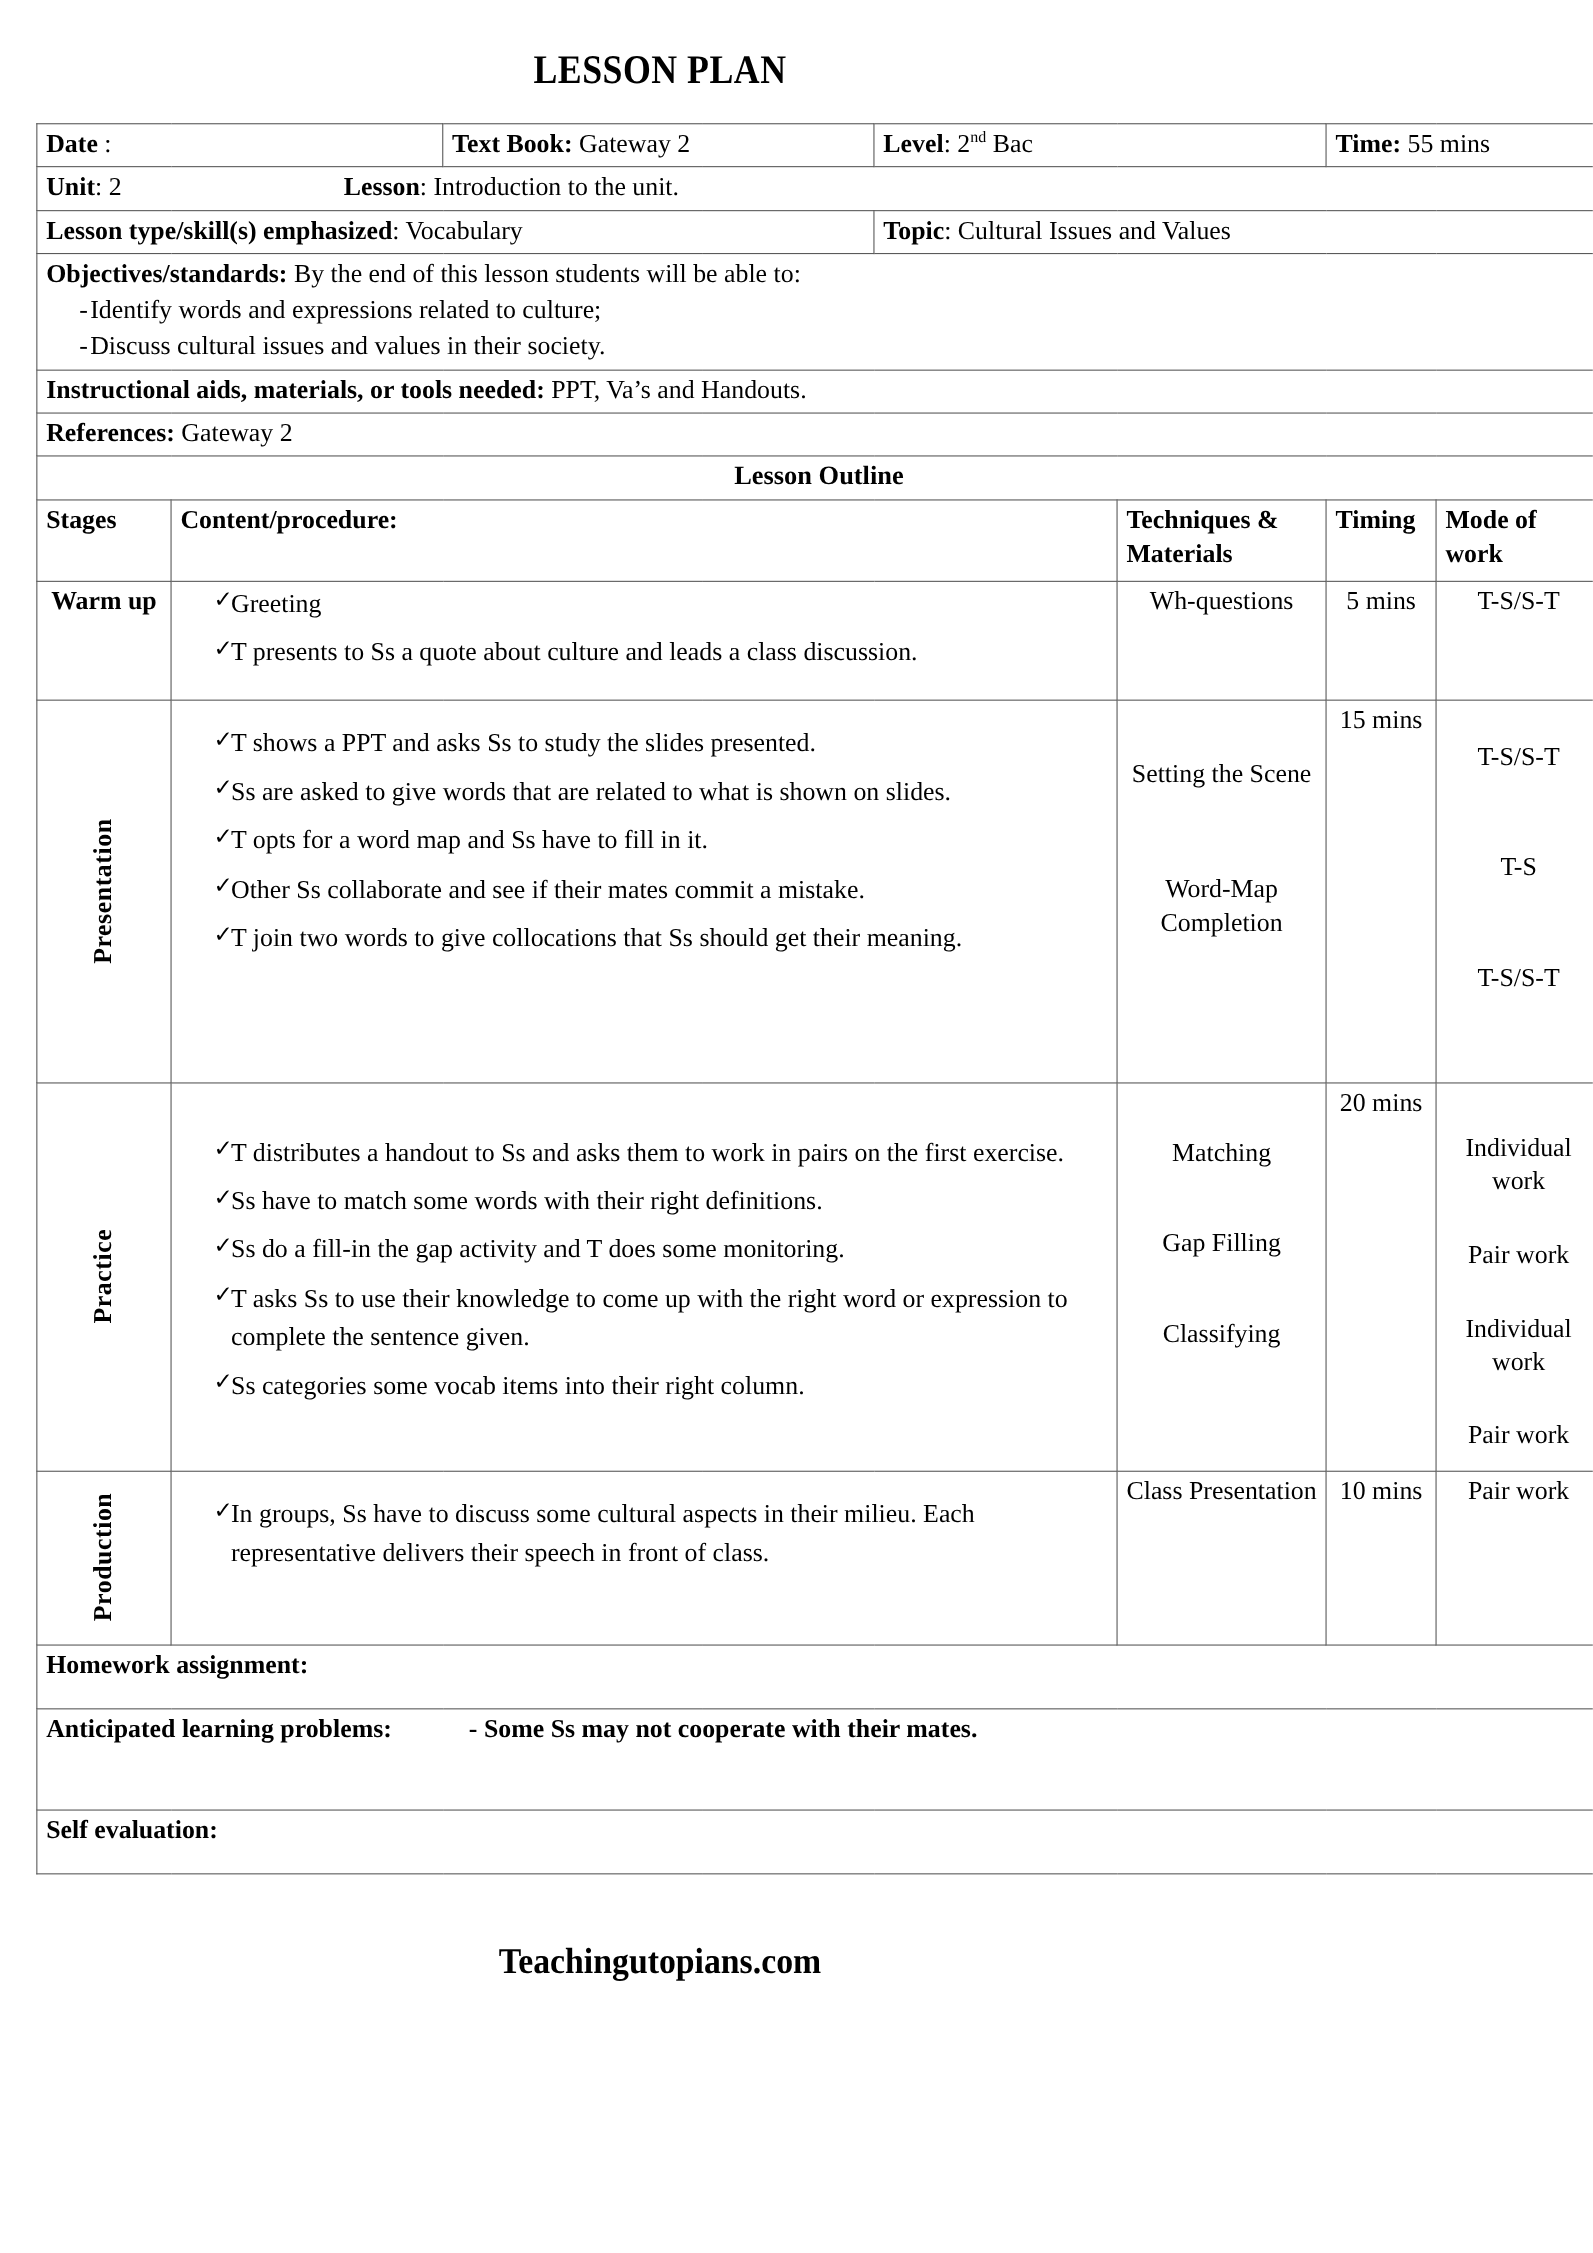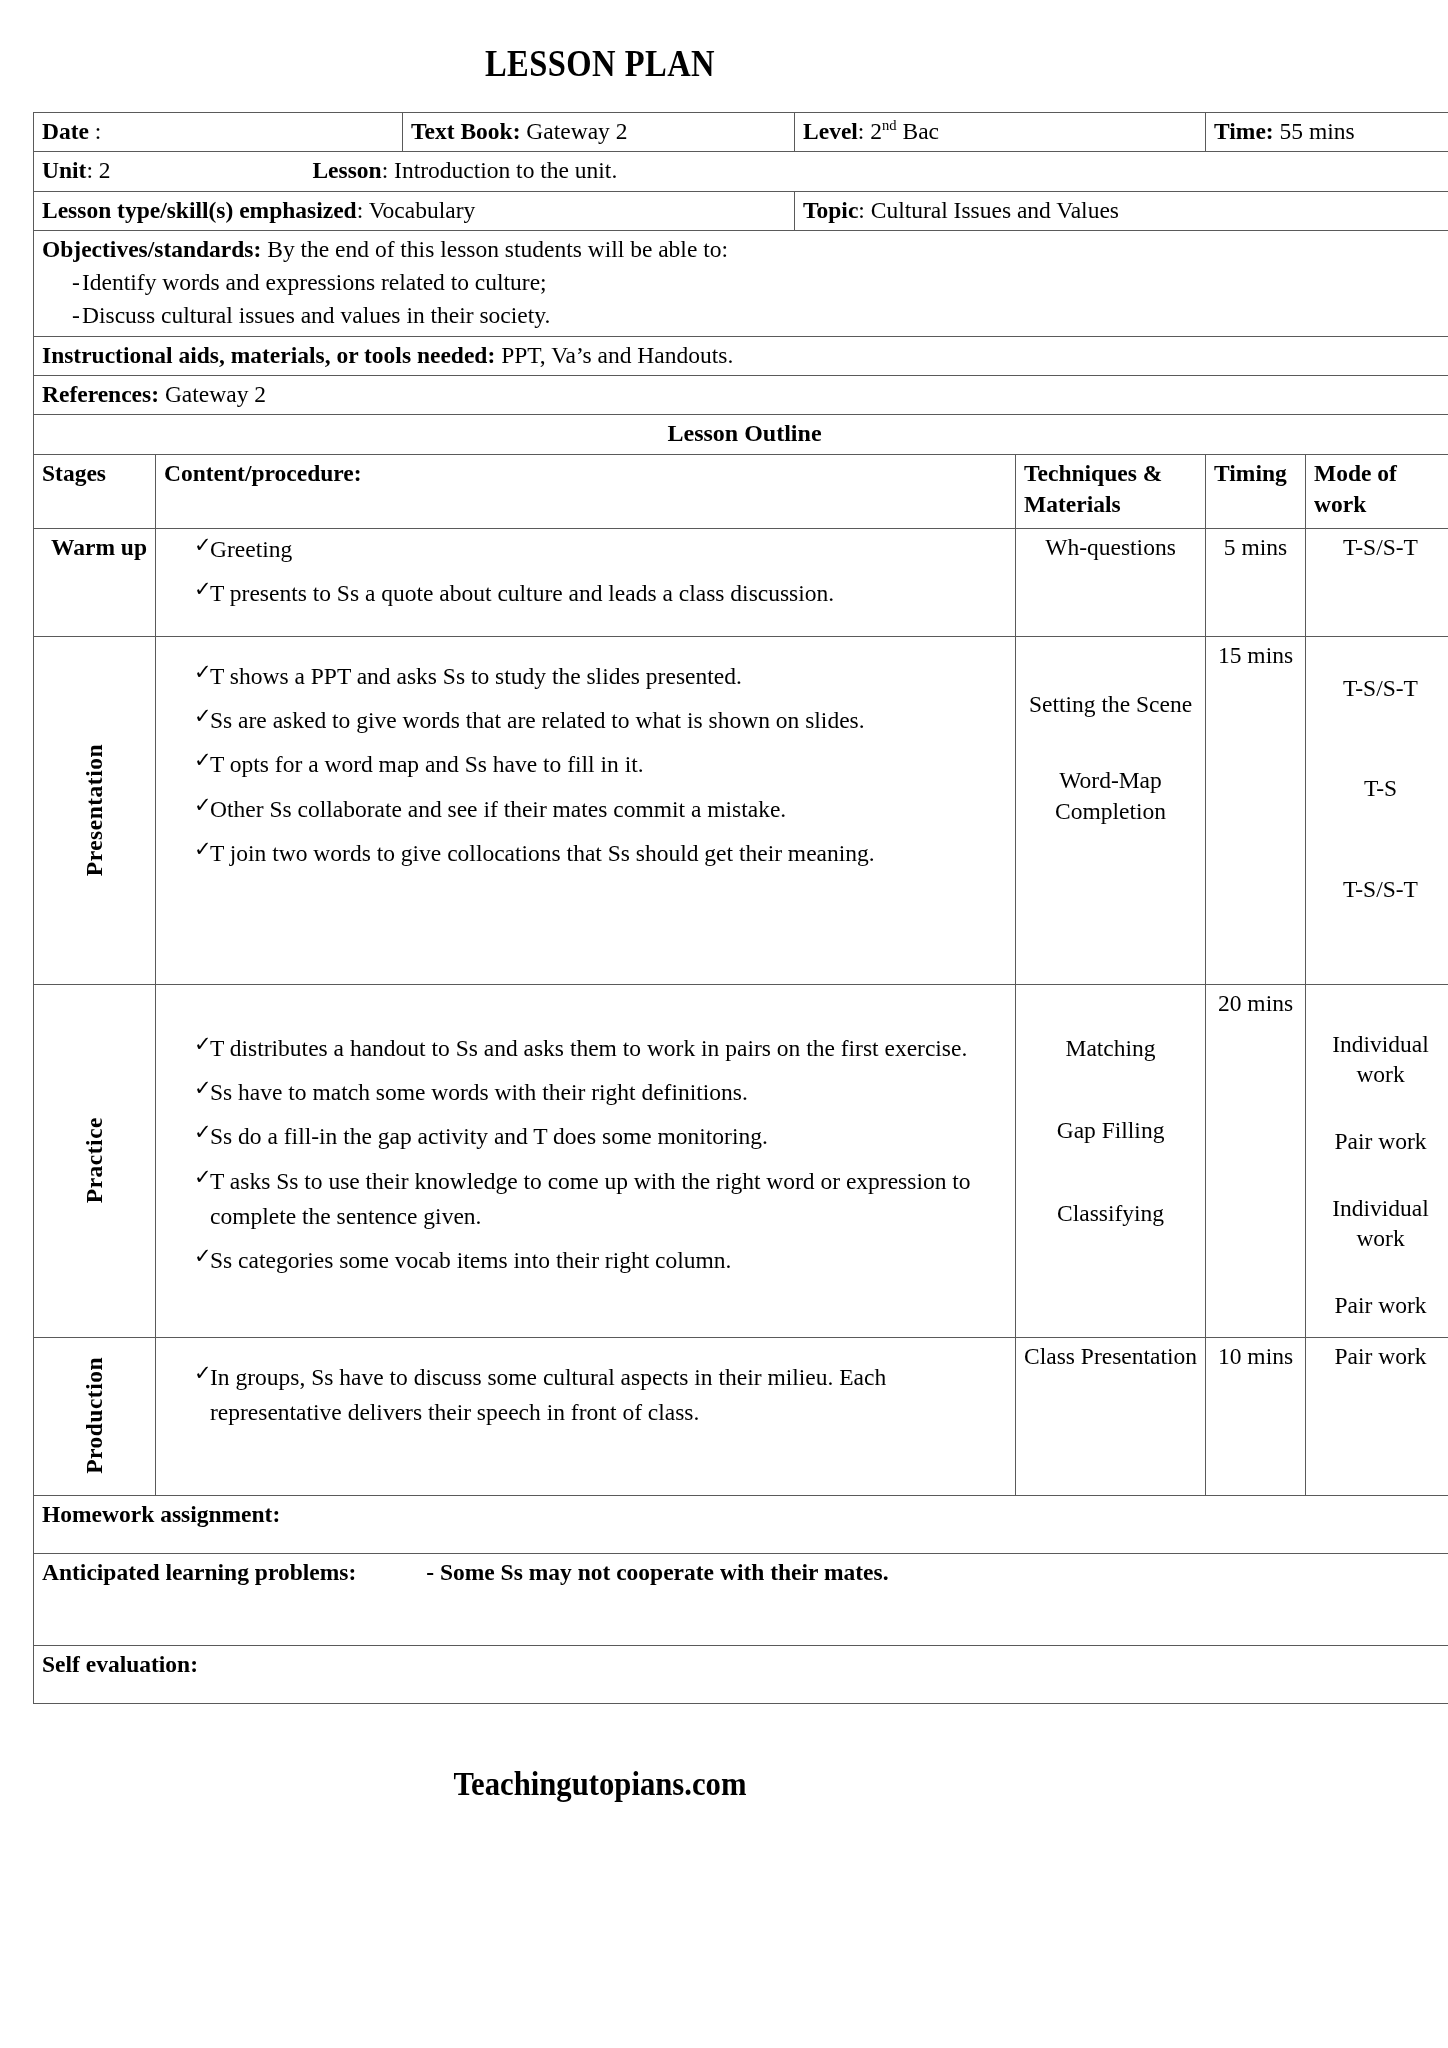--- a/index.html
+++ b/index.html
@@ -75,21 +75,21 @@
     font-weight: bold;
     font-size: 24px;
     padding: 3px 0 4px 0;
   }
 
   .col-head { font-weight: bold; }
   .head-row td { height: 66px; margin-top: 47px; }
 
   
   .stage-cell {
-    text-align: right;
+    text-align: center;
     vertical-align: top;
   }
   .vert {
     writing-mode: vertical-rl;
     transform: rotate(180deg);
     font-weight: bold;
     font-size: 23.5px;
     letter-spacing: 0.5px;
     margin: 0 auto;
     display: block;
@@ -124,21 +124,21 @@
     flex: 1 1 auto;
     line-height: 1.5;
   }
 
   .ctr { text-align: center; }
   .mid { vertical-align: middle; }
   .mid-ctr { vertical-align: middle; text-align: center; }
 
   .tm-stack { line-height: 1.3; }
   .tm-gap-1 { margin-top: 52px; }
-  .tm-gap-2 { margin-top: 46px; }
+  .tm-gap-2 { margin-top: 74px; }
   .tm-gap-3 { margin-top: 52px; }
 
   .mw-stack { line-height: 1.3; }
   .mw-gap { margin-top: 70px; }
   .mw-gap-s { margin-top: 36px; }
 
   .footer {
     text-align: center;
     font-weight: bold;
     font-size: 33px;

